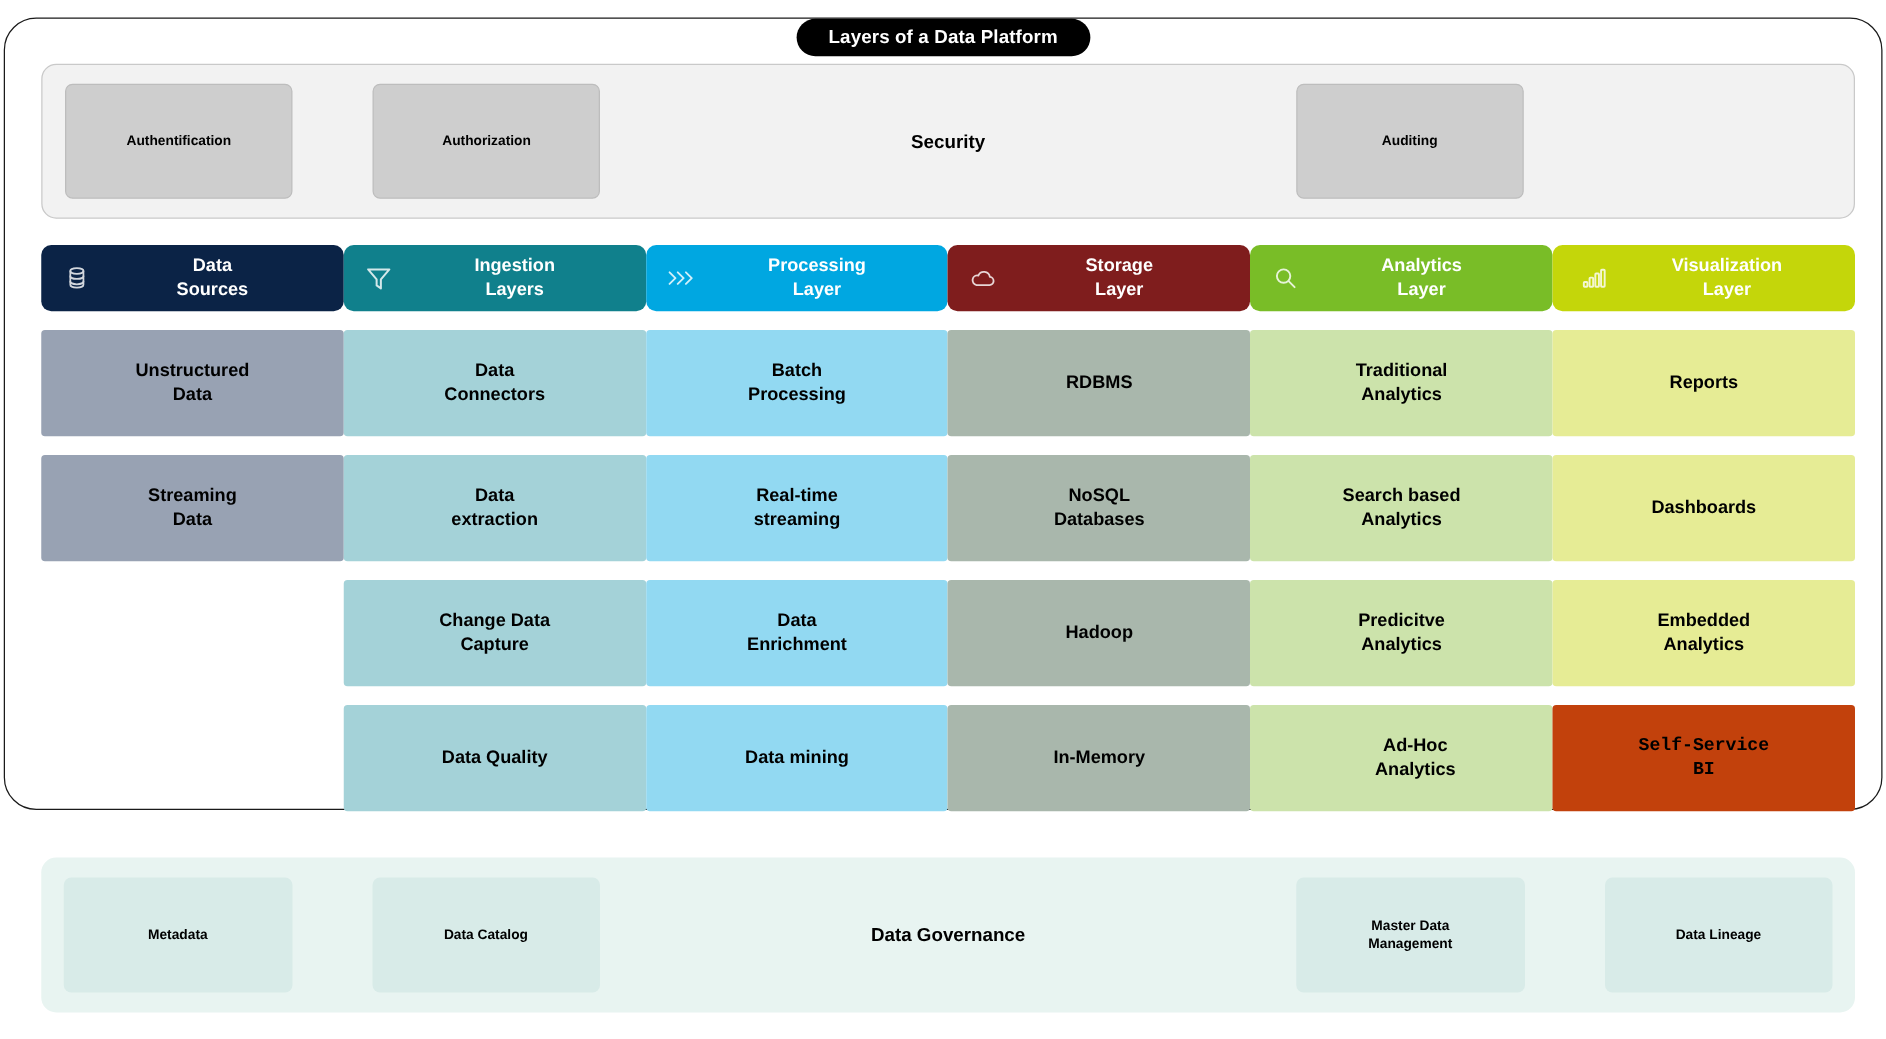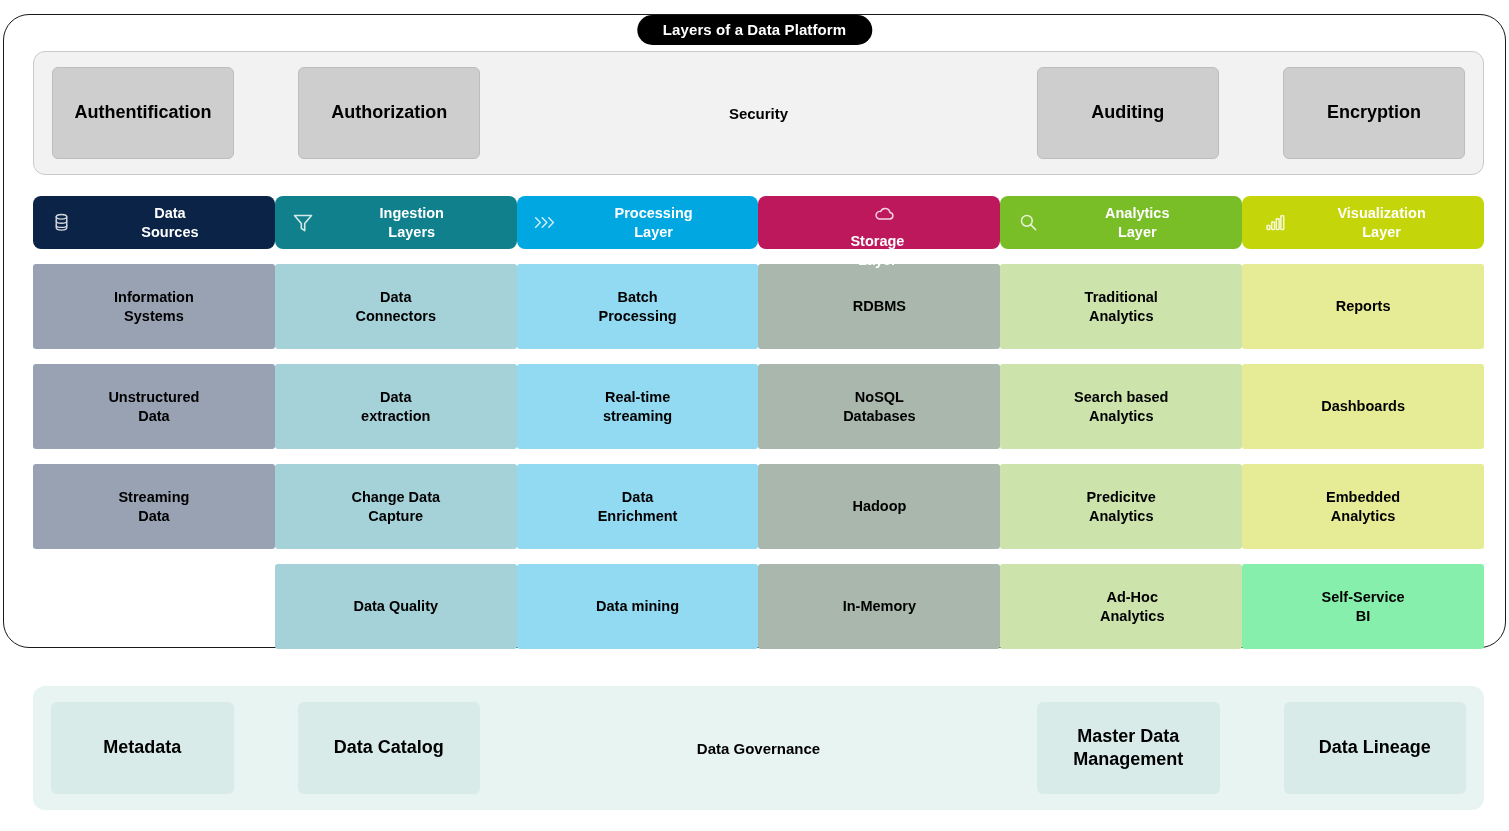--- a/index.html
+++ b/index.html
@@ -92,21 +92,21 @@
     padding: 0 18px;
   }
 
   .band-chip {
     height: 92px;
     border-radius: 6px;
     display: flex;
     align-items: center;
     justify-content: center;
     text-align: center;
-    font-size: 18px;
+    font-size: 11px;
     font-weight: bold;
     color: #000000;
     line-height: 1.28;
     padding: 4px 6px;
   }
   .chip-security {
     background: #cecece;
     border: 1px solid #bdbdbd;
   }
   .chip-governance {
@@ -183,38 +183,36 @@
   <div class="content">
 
     <div class="band band-security">
       <div class="band-label">Security</div>
       <div class="band-grid" id="security-grid">
           <div class="band-chip chip-security">Authentification</div>
           <div class="band-chip chip-security">Authorization</div>
           <div class="band-chip chip-empty"></div>
           <div class="band-chip chip-empty"></div>
           <div class="band-chip chip-security">Auditing</div>
-          <div class="band-chip chip-security">Encryption</div>
         </div>
     </div>
 
     <div class="columns" id="columns-root">
         <div class="col">
           <div class="col-header" style="background: rgb(11, 35, 70);">
             <span class="hdr-icon">
               <svg viewBox="0 0 24 24" width="21" height="21">
                 <ellipse cx="12" cy="5.5" rx="6" ry="2.6" stroke="currentColor" fill="none" stroke-width="1.6" stroke-linecap="round" stroke-linejoin="round"></ellipse>
                 <path d="M6 5.5v12.6c0 1.45 2.7 2.6 6 2.6s6-1.15 6-2.6V5.5" stroke="currentColor" fill="none" stroke-width="1.6" stroke-linecap="round" stroke-linejoin="round"></path>
                 <path d="M6 10.2c0 1.45 2.7 2.6 6 2.6s6-1.15 6-2.6" stroke="currentColor" fill="none" stroke-width="1.6" stroke-linecap="round" stroke-linejoin="round"></path>
                 <path d="M6 15c0 1.45 2.7 2.6 6 2.6s6-1.15 6-2.6" stroke="currentColor" fill="none" stroke-width="1.6" stroke-linecap="round" stroke-linejoin="round"></path>
               </svg>
             </span>
             <span class="hdr-text">Data<br>Sources</span>
           </div>
-          <div class="cell" style="background: rgb(152, 162, 179);">Information<br>Systems</div>
           <div class="cell" style="background: rgb(152, 162, 179);">Unstructured<br>Data</div>
           <div class="cell" style="background: rgb(152, 162, 179);">Streaming<br>Data</div>
         </div>
         <div class="col">
           <div class="col-header" style="background: rgb(16, 128, 140);">
             <span class="hdr-icon">
               <svg viewBox="0 0 24 24" width="24" height="24">
                 <path d="M3.5 4.5h17l-6.8 8v7.2l-3.4-2.4v-4.8z" stroke="currentColor" fill="none" stroke-width="1.6" stroke-linecap="round" stroke-linejoin="round"></path>
               </svg>
             </span>
@@ -235,21 +233,21 @@
               </svg>
             </span>
             <span class="hdr-text">Processing<br>Layer</span>
           </div>
           <div class="cell" style="background: rgb(146, 217, 242);">Batch<br>Processing</div>
           <div class="cell" style="background: rgb(146, 217, 242);">Real-time<br>streaming</div>
           <div class="cell" style="background: rgb(146, 217, 242);">Data<br>Enrichment</div>
           <div class="cell" style="background: rgb(146, 217, 242);">Data mining</div>
         </div>
         <div class="col">
-          <div class="col-header" style="background: #be185d; flex-direction: column;">
+          <div class="col-header" style="background: #7f1d1d;">
             <span class="hdr-icon">
               <svg viewBox="0 0 26 24" width="25" height="22">
                 <path d="M7.2 17.5h11.4a3.6 3.6 0 0 0 .3-7.18 5.3 5.3 0 0 0-10.1-1.1A3.85 3.85 0 0 0 7.2 17.5z" stroke="currentColor" fill="none" stroke-width="1.6" stroke-linecap="round" stroke-linejoin="round"></path>
               </svg>
             </span>
             <span class="hdr-text">Storage<br>Layer</span>
           </div>
           <div class="cell" style="background: rgb(169, 183, 172);">RDBMS</div>
           <div class="cell" style="background: rgb(169, 183, 172);">NoSQL<br>Databases</div>
           <div class="cell" style="background: rgb(169, 183, 172);">Hadoop</div>
@@ -278,21 +276,21 @@
                 <rect x="8" y="11.6" width="3" height="7.6" rx="0.6" stroke="currentColor" fill="none" stroke-width="1.6" stroke-linecap="round" stroke-linejoin="round"></rect>
                 <rect x="12.8" y="8.2" width="3" height="11" rx="0.6" stroke="currentColor" fill="none" stroke-width="1.6" stroke-linecap="round" stroke-linejoin="round"></rect>
                 <rect x="17.6" y="5" width="3" height="14.2" rx="0.6" stroke="currentColor" fill="none" stroke-width="1.6" stroke-linecap="round" stroke-linejoin="round"></rect>
               </svg>
             </span>
             <span class="hdr-text">Visualization<br>Layer</span>
           </div>
           <div class="cell" style="background: rgb(230, 236, 149);">Reports</div>
           <div class="cell" style="background: rgb(230, 236, 149);">Dashboards</div>
           <div class="cell" style="background: rgb(230, 236, 149);">Embedded<br>Analytics</div>
-          <div class="cell" style="background: #86efac;">Self-Service<br>BI</div>
+          <div class="cell" style="background: #c2410c; font-family: Liberation Mono, monospace;">Self-Service<br>BI</div>
         </div>
       </div>
 
     <div class="spacer-bottom"></div>
 
     <div class="band band-governance">
       <div class="band-label">Data Governance</div>
       <div class="band-grid" id="governance-grid">
           <div class="band-chip chip-governance">Metadata</div>
           <div class="band-chip chip-governance">Data Catalog</div>

